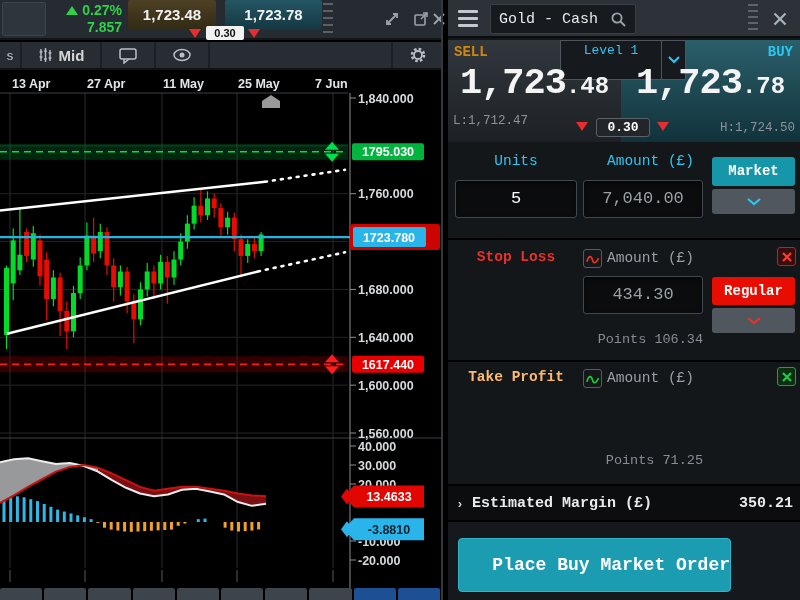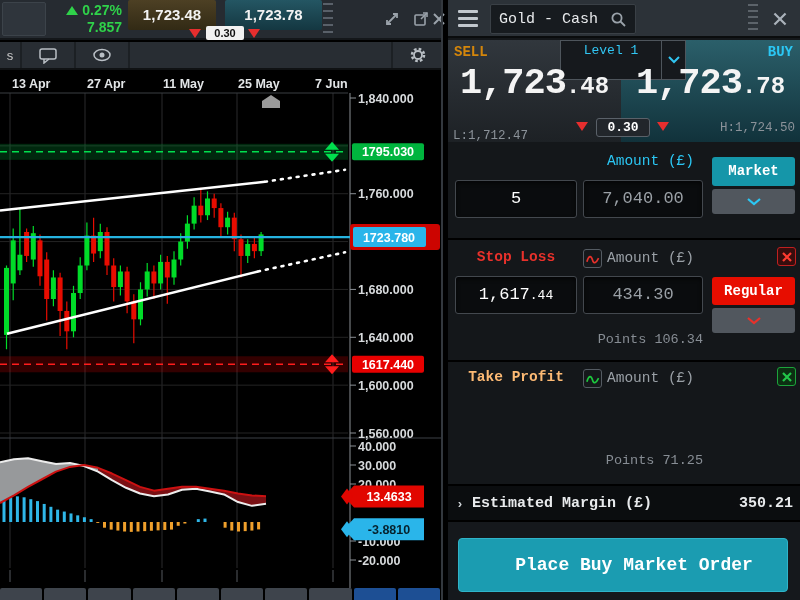--- a/index.html
+++ b/index.html
@@ -53,21 +53,21 @@
   .sell-lbl { position:absolute; left:6px; top:4px; color:#d4860b; font-weight:bold; font-size:14px;text-align:right; }
   .buy-lbl { position:absolute; right:7px; top:4px; color:#2bc7f4; font-weight:bold; font-size:14px; }
   .level-dd { position:absolute; left:112px; top:0px; width:126px; height:40px; background:#16191d; border:1px solid #4e555c; display:flex; }
   .level-dd .lv { flex:1; text-align:center; color:#31c5f2; font-size:13px; line-height:20px; }
   .level-dd .lv-chev { width:24px; border-left:1px solid #4e555c; display:flex; align-items:center; justify-content:center; }
   .q-price { position:absolute; top:22px; height:52px; text-align:center; color:#f4f4f4; font-weight:bold; white-space:nowrap; }
   .q-price .pi { font-size:37px; letter-spacing:-1px; }
   .q-price .pd { font-size:24px; }
   #q-sell-price { left:0; width:173px; }
   #q-buy-price { left:173px; width:179px; }
-  .q-low { position:absolute; left:5px; top:89px; color:#8b9299; font-size:12.5px; }
+  .q-low { position:absolute; left:5px; top:74px; color:#8b9299; font-size:12.5px; }
   .q-high { position:absolute; right:5px; top:81px; color:#8b9299; font-size:12.5px; }
   .q-triA { position:absolute; left:128px; top:82px; }
   .q-triB { position:absolute; left:209px; top:82px; }
   .spread-box { position:absolute; left:148px; top:78px; width:54px; height:19px; background:#22262b; border:1px solid #5a6169; border-radius:3px; color:#fff; font-weight:bold; font-size:13px; text-align:center; line-height:17px; }
 
   .divider { position:absolute; left:0; width:352px; height:2px; background:#000; }
   .cy-lbl { position:absolute; color:#2bc7f4; font-size:14.5px; }
   .gray-lbl { position:absolute; color:#9aa0a6; font-size:14.5px; }
   .inp { position:absolute; height:38px; background:#0a0c0e; border:1px solid #43484e; border-radius:3px; color:#fff; font-size:17px; text-align:center; line-height:36px; box-shadow:inset 0 2px 4px rgba(0,0,0,.6); }
   .inp .small-dec { font-size:13px; }
@@ -83,21 +83,21 @@
   .wave-box { position:absolute; left:135px; width:19px; height:19px; background:#15181b; border:1px solid #545b62; border-radius:3px; display:flex; align-items:center; justify-content:center; }
   .x-btn { position:absolute; left:329px; width:19px; height:19px; border-radius:3px; display:flex; align-items:center; justify-content:center; }
   .x-red { background:#380d0d; border:1px solid #c02020; }
   .x-green { background:#0c2f12; border:1px solid #1da33c; }
 
   #p-margin { position:absolute; left:0; top:484px; width:352px; height:38px; background:#0b0d0f; border-top:2px solid #000; border-bottom:2px solid #000; color:#e8eaec; }
   #p-margin .mg-chev { position:absolute; left:8px; top:11px; font-size:13px; font-weight:bold; color:#cfd3d7; }
   #p-margin .mg-lbl { position:absolute; left:24px; top:9px; font-size:15px; font-weight:bold; }
   #p-margin .mg-val { position:absolute; right:7px; top:9px; font-size:15px; font-weight:bold; }
   #p-footer { position:absolute; left:0; top:522px; width:352px; height:78px; background:#15181c; }
-  #place-btn { position:absolute; left:10px; top:16px; width:330px; height:54px; background:#1b9cb1; border:1px solid #2fb4c9; border-radius:4px; color:#fff; font-weight:bold; font-size:18px; text-align:center; line-height:52px; cursor:pointer;padding-left:22px; }
+  #place-btn { position:absolute; left:10px; top:16px; width:273px; height:54px; background:#1b9cb1; border:1px solid #2fb4c9; border-radius:4px; color:#fff; font-weight:bold; font-size:18px; text-align:right; line-height:52px; cursor:pointer;padding-left:22px; }
 </style>
 </head>
 <body>
 
 <div id="chart-window">
 
   <div id="cw-row1">
     <div class="tab-stub"></div>
     <div class="chg">
       <div><span class="tri-up"></span><span>0.27%</span></div>
@@ -131,20 +131,30 @@
       </svg>
     <svg class="cw-ic" style="left:430px" viewBox="0 0 18 18">
         <g stroke="#9aa2aa" stroke-width="2" fill="none">
           <path d="M4,4 L14,14 M14,4 L4,14"></path>
         </g>
       </svg>
   </div>
 
   <div id="cw-row2">
     <div class="seg seg-s">s</div>
+    <div class="seg seg-mid">
+      <svg width="15" height="16" viewBox="0 0 15 16">
+          <g stroke="#b9bfc5" stroke-width="1.4" fill="none">
+            <path d="M3,2 v12 M1.6,5 h2.8 M1.6,10 h2.8"></path>
+            <path d="M7.5,1 v14 M6.1,4 h2.8 M6.1,12 h2.8"></path>
+            <path d="M12,3 v11 M10.6,6 h2.8 M10.6,11 h2.8"></path>
+          </g>
+        </svg>
+      <span>Mid</span>
+    </div>
     <div class="seg seg-ic">
       <svg width="20" height="17" viewBox="0 0 20 17">
           <g stroke="#b9bfc5" stroke-width="1.5" fill="none">
             <rect x="2" y="2" width="16" height="10" rx="2"></rect>
             <path d="M6,12 l0,4 l5,-4"></path>
           </g>
         </svg>
     </div>
     <div class="seg seg-ic">
       <svg width="20" height="14" viewBox="0 0 20 14">
@@ -429,20 +439,21 @@
     <span class="buy-lbl">BUY</span>
     <div class="q-price" id="q-sell-price"><span class="pi">1,723</span><span class="pd">.48</span></div>
     <div class="q-price" id="q-buy-price"><span class="pi">1,723</span><span class="pd">.78</span></div>
     <span class="q-low">L:1,712.47</span>
     <span class="tri-down q-triA"></span>
     <div class="spread-box">0.30</div>
     <span class="tri-down q-triB"></span>
     <span class="q-high">H:1,724.50</span>
   </div>
 
+  <div class="cy-lbl units-lbl" style="top:153px">Units</div>
   <div class="cy-lbl" style="left:159px; top:153px">Amount (£)</div>
   <div class="inp" style="left:7px; top:180px; width:122px">5</div>
   <div class="inp gray" style="left:135px; top:180px; width:120px">7,040.00</div>
   <div class="col-btn btn-market" style="top:157px">Market</div>
   <div class="col-btn btn-chev" style="top:189px">
       <svg width="14" height="8" viewBox="0 0 14 8">
         <polyline points="1,1 7,6 13,1" stroke="#2bc7f4" stroke-width="2.2" fill="none"></polyline>
       </svg>
     </div>
 
@@ -453,21 +464,20 @@
       <svg width="15" height="12" viewBox="0 0 16 12">
         <path d="M2,9 C4,2 6.5,2 8,7 C9.5,12 12,10 14.5,5" stroke="#e8312b" stroke-width="1.8" fill="none"></path>
       </svg>
     </div>
   <div class="gray-lbl" style="left:159px; top:250px">Amount (£)</div>
   <div class="x-btn x-red" style="top:247px">
       <svg width="10" height="10" viewBox="0 0 10 10">
         <path d="M1,1 L9,9 M9,1 L1,9" stroke="#ff3b30" stroke-width="2.2" fill="none"></path>
       </svg>
     </div>
-  <div class="inp" style="left:7px; top:276px; width:122px"><span>1,617</span><span class="small-dec">.44</span></div>
   <div class="inp gray" style="left:135px; top:276px; width:120px">434.30</div>
   <div class="col-btn btn-regular" style="top:277px">Regular</div>
   <div class="col-btn btn-chev" style="top:308px">
       <svg width="14" height="8" viewBox="0 0 14 8">
         <polyline points="1,1 7,6 13,1" stroke="#e8312b" stroke-width="2.2" fill="none"></polyline>
       </svg>
     </div>
   <div class="points" style="top:332px">Points 106.34</div>
 
   <div class="divider" style="top:360px"></div>

